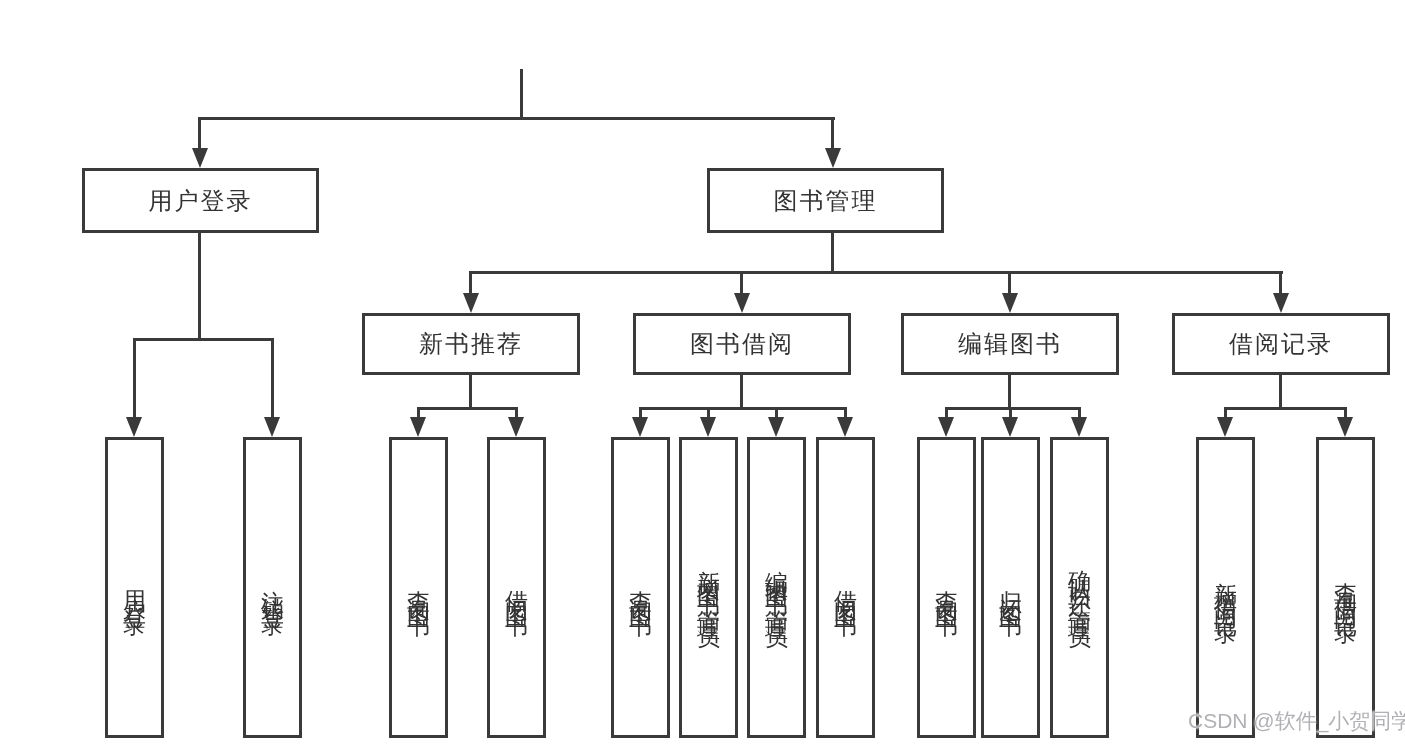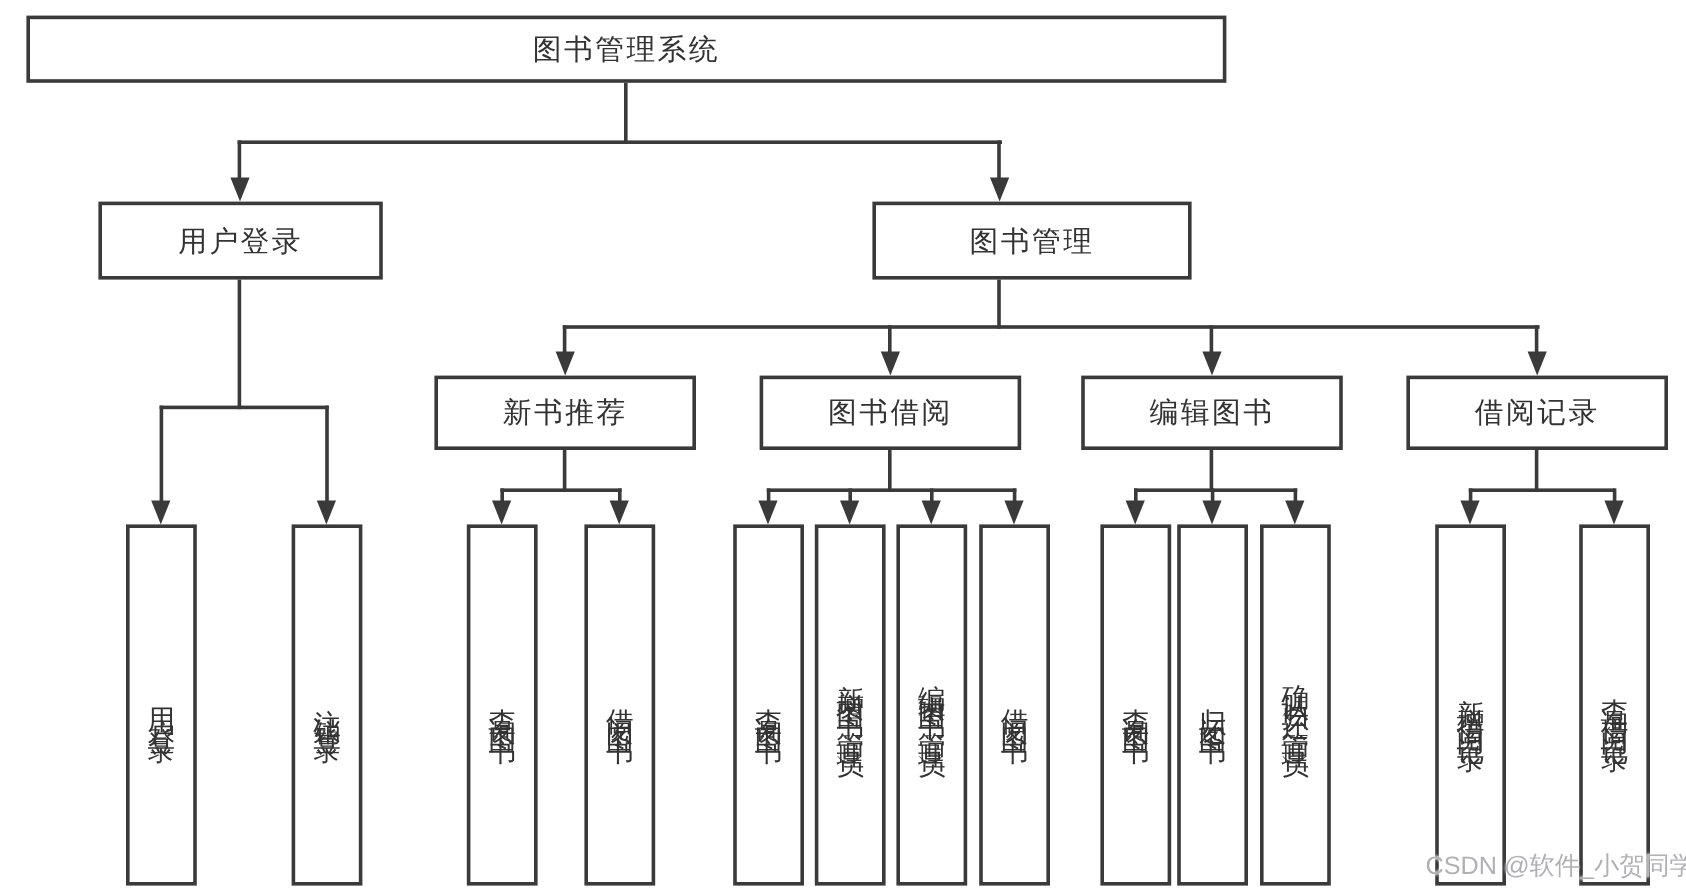--- a/index.html
+++ b/index.html
@@ -49,28 +49,25 @@
     text-shadow:0 0 3px #fff,0 0 2px #fff;
     white-space:nowrap;
     z-index:5;
   }
 </style>
 </head>
 <body>
 
 <div id="canvas">
 
-  <div class="box" style="left:22px;top:13px;width:1000px;height:56px">
-    <span class="lbl">图书管理系统</span>
-  </div>
 
   <div class="box" style="left:82px;top:168px;width:237px;height:65px">
     <span class="lbl">用户登录</span>
   </div>
-  <div class="box" style="left:727px;top:168px;width:266px;height:65px">
+  <div class="box" style="left:707px;top:168px;width:237px;height:65px">
     <span class="lbl">图书管理</span>
   </div>
 
   <div class="box" style="left:633px;top:313px;width:218px;height:62px">
     <span class="lbl">图书借阅</span>
   </div>
   <div class="box" style="left:362px;top:313px;width:218px;height:62px">
     <span class="lbl">新书推荐</span>
   </div>
   <div class="box" style="left:901px;top:313px;width:218px;height:62px">

